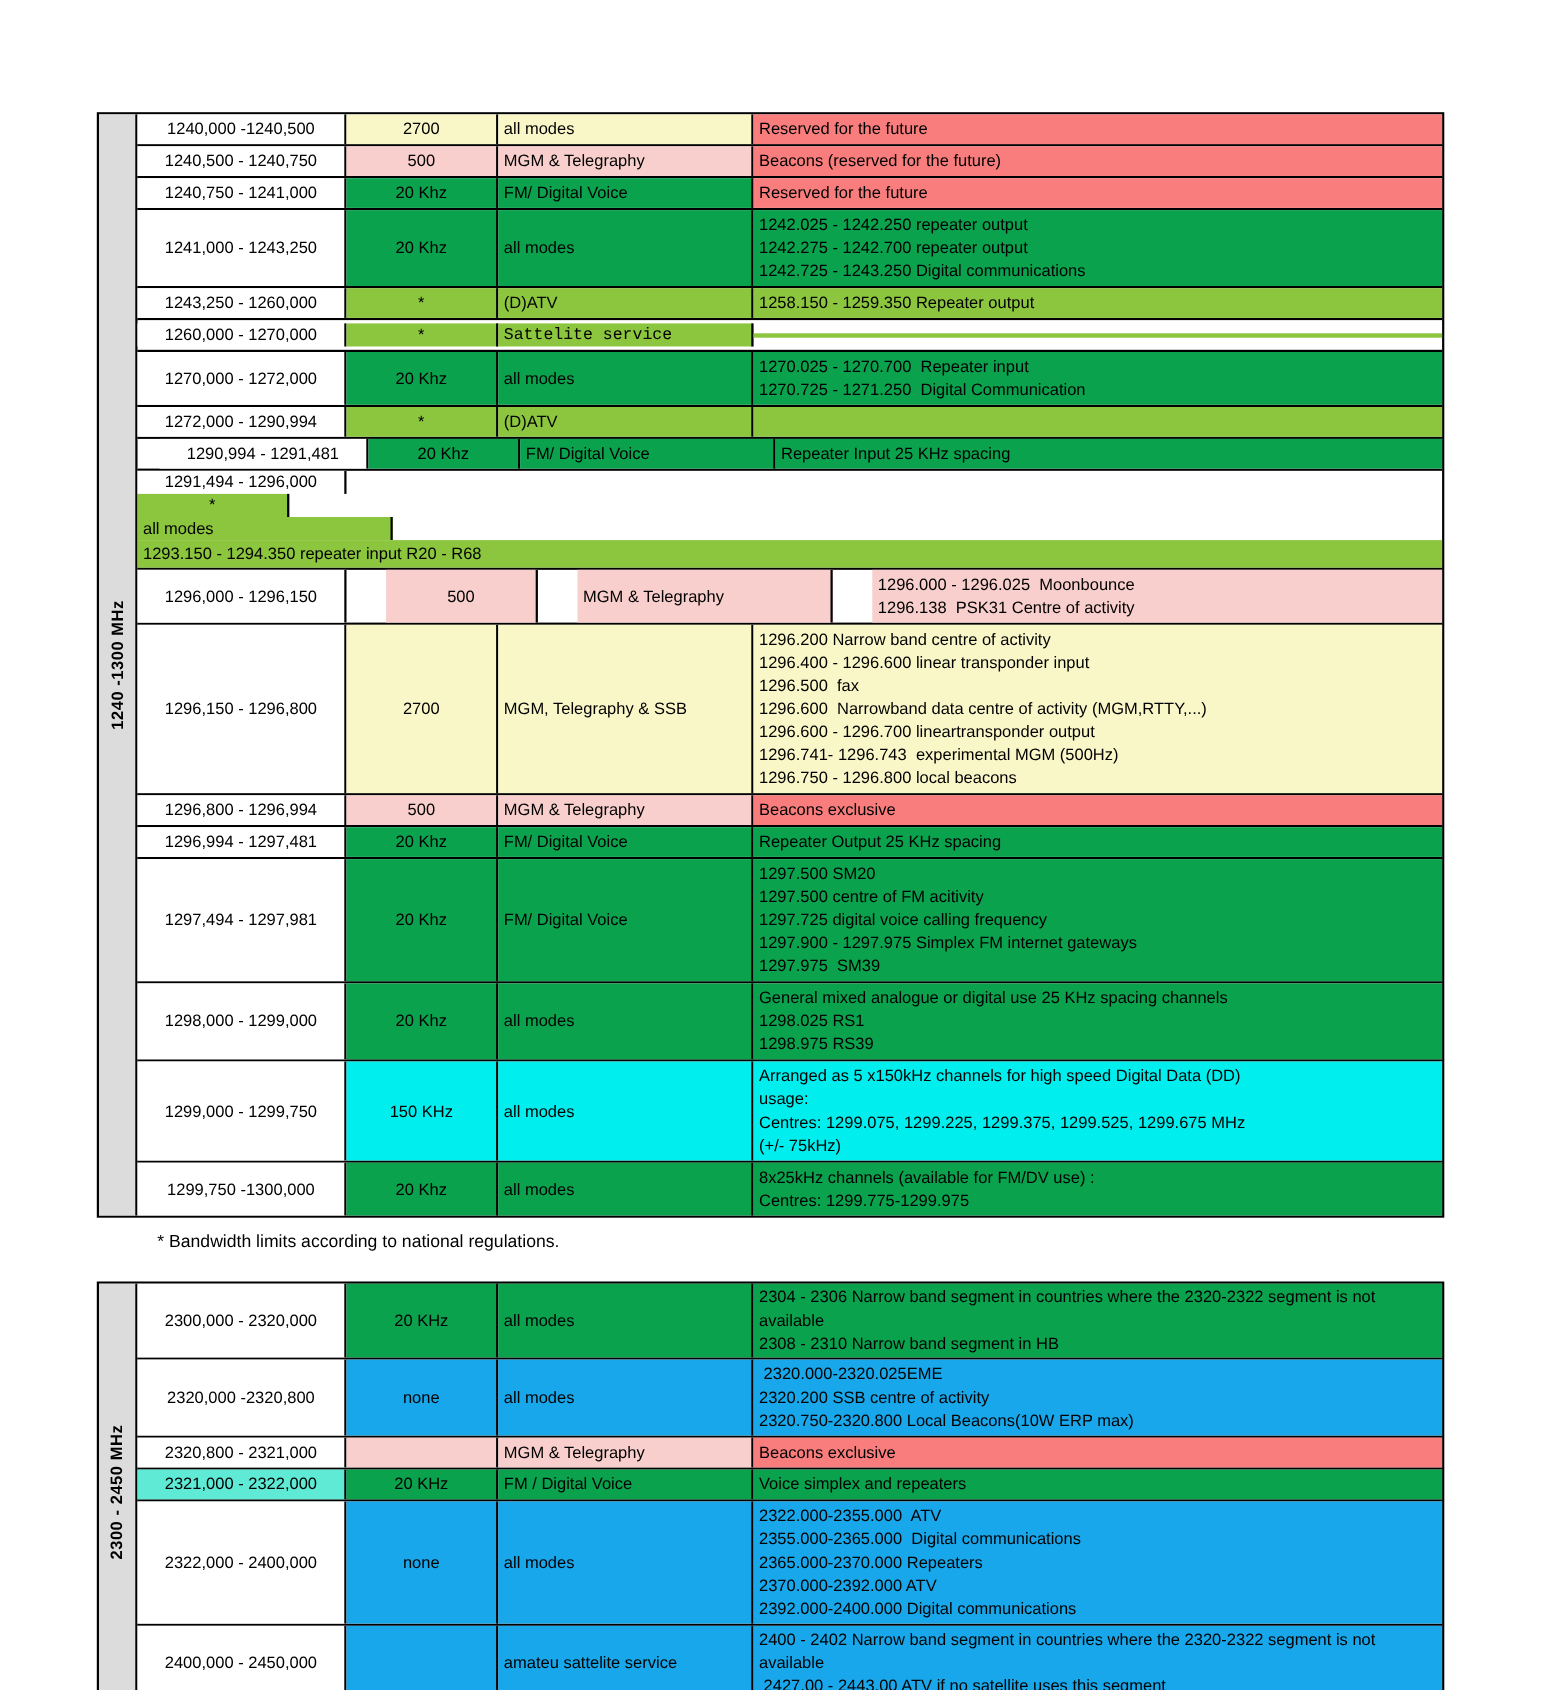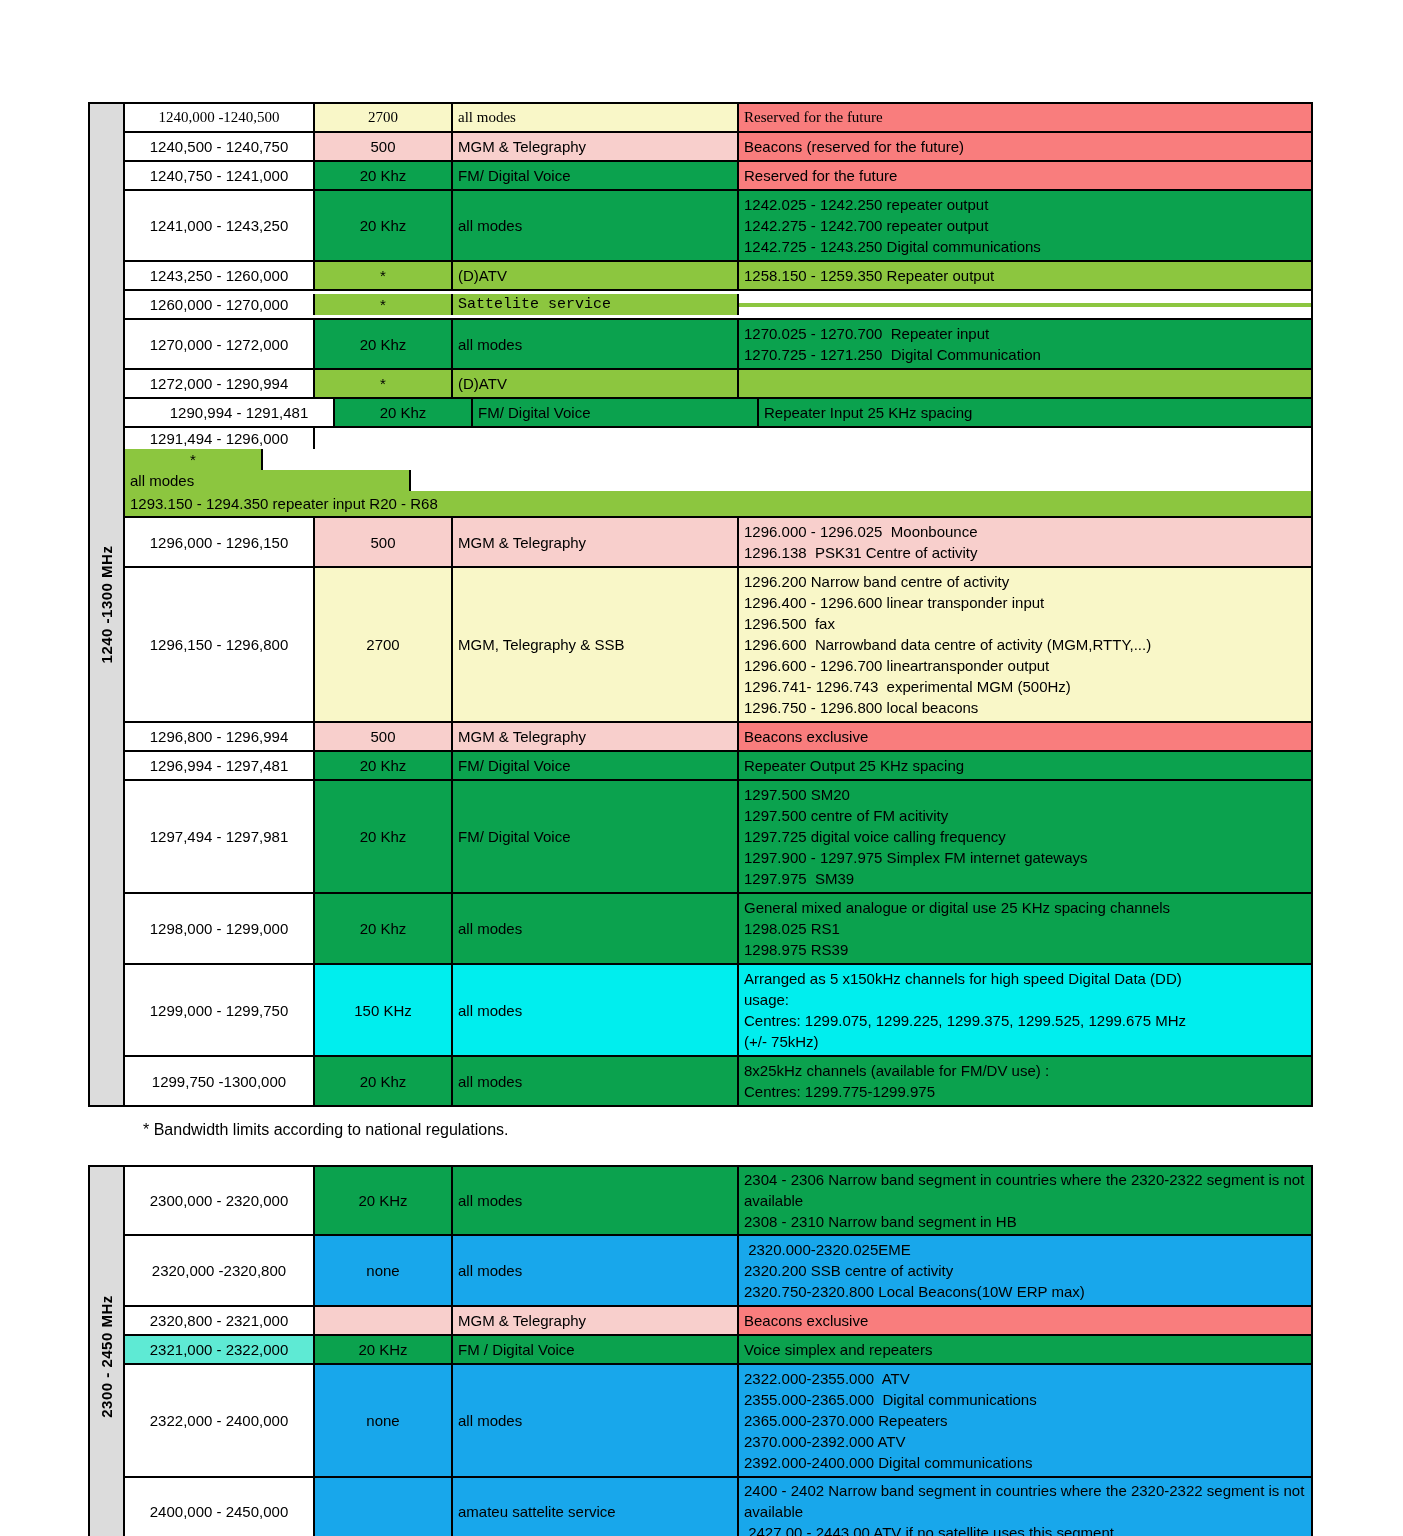--- a/index.html
+++ b/index.html
@@ -7,36 +7,36 @@
   .page{width:1225px;margin:102px 0 40px 88px;}
   .band-table{display:flex;border:2px solid #000;background:#fff;}
   .side{width:33px;background:#dcdcdc;border-right:2px solid #000;display:flex;align-items:center;justify-content:center;}
   .side span{transform:rotate(-90deg);white-space:nowrap;font-weight:bold;font-size:15px;letter-spacing:.5px;}
   .rows{flex:1;display:flex;flex-direction:column;}
   .row{display:flex;border-bottom:2px solid #000;}
   .row:last-child{border-bottom:none;}
   .cell{border-right:2px solid #000;display:flex;align-items:center;font-size:15px;box-sizing:border-box;}
   .freq{width:190px;justify-content:center;background:#ffffff;text-align:center;padding:2px 2px;}
   .bw{width:138px;justify-content:center;text-align:center;padding:2px 2px;}
-  .mode{width:286px;padding:2px 2px 2px 5px;}
+  .mode{width:232px;padding:2px 2px 2px 5px;}
   .usage{flex:1;border-right:none;flex-direction:column;justify-content:center;align-items:flex-start;padding:2px 5px;line-height:21px;}
   .usage div{white-space:pre-wrap;}
   .footnote{font-size:16px;margin:14px 0 26px 55px;}
 </style>
 </head>
 <body>
 
 <div class="page">
 
   <div class="band-table" id="table-0">
     <div class="side">
       <span>1240 -1300 MHz</span>
     </div>
     <div class="rows">
-        <div class="row" style="min-height: 27px; font-family: Liberation Serif, serif;">
+        <div class="row" style="min-height: 27px;">
           <div class="cell freq" style="background: rgb(255, 255, 255);">1240,000 -1240,500</div>
           <div class="cell bw" style="background: rgb(249, 247, 200);">2700</div>
           <div class="cell mode" style="background: rgb(249, 247, 200);">all modes</div>
           <div class="cell usage" style="background: rgb(249, 125, 125);">
             <div>Reserved for the future</div>
           </div>
         </div>
         <div class="row" style="min-height: 27px;">
           <div class="cell freq" style="background: rgb(255, 255, 255);">1240,500 - 1240,750</div>
           <div class="cell bw" style="background: rgb(248, 207, 204);">500</div>
@@ -101,21 +101,21 @@
           </div>
         </div>
         <div class="row" style="min-height: 27px; flex-direction: column;">
           <div class="cell freq" style="background: rgb(255, 255, 255);">1291,494 - 1296,000</div>
           <div class="cell bw" style="background: rgb(140, 198, 63);">*</div>
           <div class="cell mode" style="background: rgb(140, 198, 63);">all modes</div>
           <div class="cell usage" style="background: rgb(140, 198, 63);">
             <div>1293.150 - 1294.350 repeater input R20 - R68</div>
           </div>
         </div>
-        <div class="row" style="min-height: 48px;">
+        <div class="row" style="min-height: 48px; gap: 36px;">
           <div class="cell freq" style="background: rgb(255, 255, 255);">1296,000 - 1296,150</div>
           <div class="cell bw" style="background: rgb(248, 207, 204);">500</div>
           <div class="cell mode" style="background: rgb(248, 207, 204);">MGM &amp; Telegraphy</div>
           <div class="cell usage" style="background: rgb(248, 207, 204);">
             <div>1296.000 - 1296.025  Moonbounce</div>
             <div>1296.138  PSK31 Centre of activity</div>
           </div>
         </div>
         <div class="row" style="min-height: 153px;">
           <div class="cell freq" style="background: rgb(255, 255, 255);">1296,150 - 1296,800</div>

